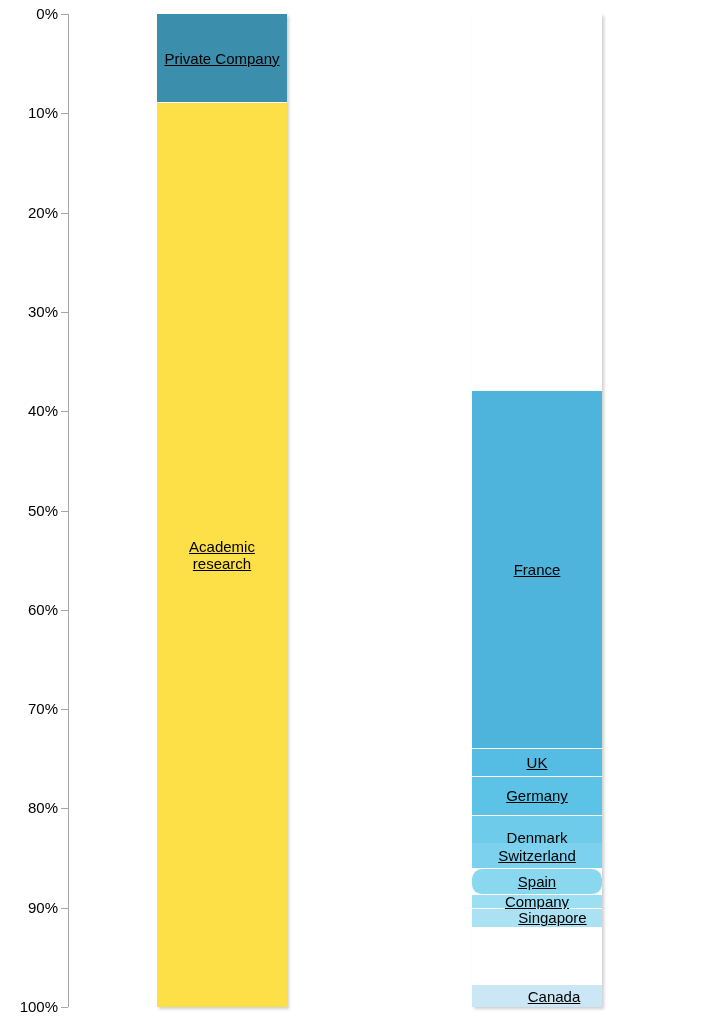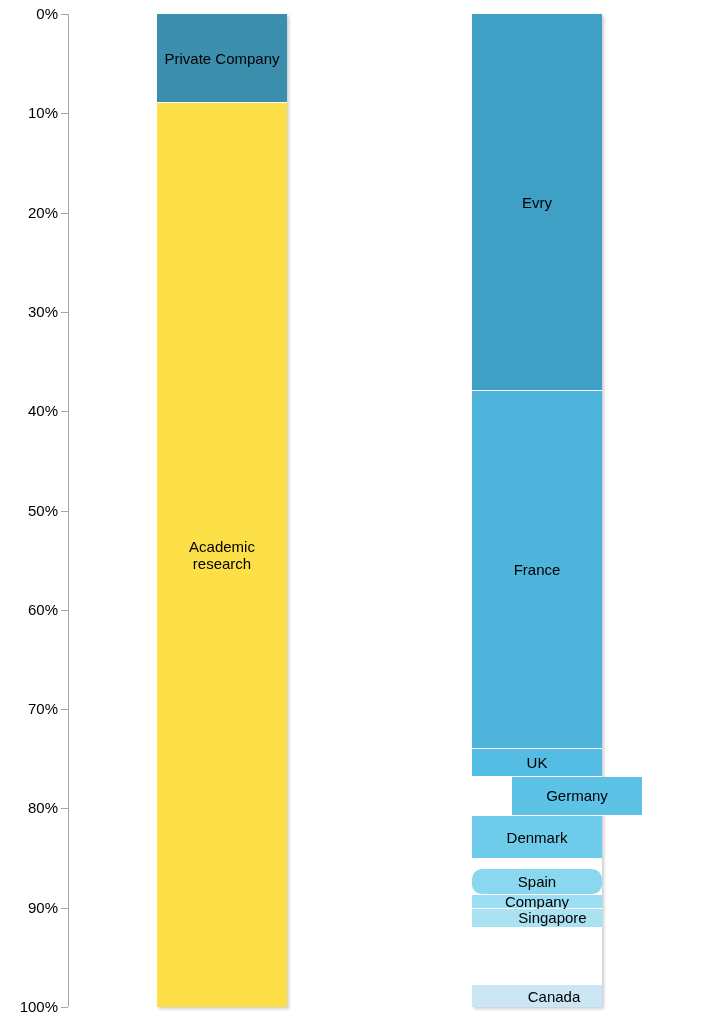--- a/index.html
+++ b/index.html
@@ -63,20 +63,21 @@
   .segment {
     position: absolute;
     left: 0;
     width: 100%;
     box-sizing: border-box;
     border-bottom: 1px solid #ffffff;
     display: flex;
     align-items: center;
     justify-content: center;
     overflow: visible;
+    text-decoration: underline;
   }
   .segment:last-child { border-bottom: none; }
 
   .seg-label {
     color: #000000;
     font-size: 15px;
     line-height: 17px;
     text-align: center;
     white-space: nowrap;
     font-family: "Liberation Sans", sans-serif;
@@ -120,34 +121,34 @@
       <div class="bar" style="left: 157px; top: 14px; width: 130px; height: 993px;">
         <div class="segment" title="Private Company" style="top: 0px; height: 89.37px; background: rgb(59, 143, 173);">
           <div class="seg-label" style="position: relative;">Private Company</div>
         </div>
         <div class="segment" title="Academic research" style="top: 89.37px; height: 903.63px; background: #fde047;">
           <div class="seg-label two-line" style="width: 95px;">Academic research</div>
         </div>
       </div>
       <div class="bar-shadow" style="left: 472px; top: 14px; width: 130px; height: 993px;"></div>
       <div class="bar" style="left: 472px; top: 14px; width: 130px; height: 993px;">
-        <div class="segment" title="Evry" style="top: 0px; height: 377.34px; background: rgb(63, 160, 198);">
-          <div class="seg-label">Evry</div>
-        </div>
         <div class="segment" title="UK" style="top: 734.82px; height: 27.804px; background: rgb(85, 188, 227);">
           <div class="seg-label">UK</div>
         </div>
         <div class="segment" title="France" style="top: 377.34px; height: 357.48px; background: rgb(79, 180, 220);">
           <div class="seg-label">France</div>
         </div>
-        <div class="segment" title="Germany" style="top: 762.624px; height: 39.72px; background: rgb(92, 194, 230); margin-left: 40px;">
+        <div class="segment" title="Germany" style="top: 762.624px; height: 39.72px; background: rgb(92, 194, 230);">
           <div class="seg-label">Germany</div>
         </div>
         <div class="segment" title="Denmark" style="top: 802.344px; height: 43px; background: rgb(110, 203, 234);">
           <div class="seg-label">Denmark</div>
+        </div>
+        <div class="segment" title="Switzerland" style="top: 829.155px; height: 25.818px; background: rgb(124, 210, 238);">
+          <div class="seg-label">Switzerland</div>
         </div>
         <div class="segment" title="Spain" style="top: 854.973px; height: 25.818px; background: rgb(138, 216, 240); border-radius: 10px;">
           <div class="seg-label">Spain</div>
         </div>
         <div class="segment" title="Sweden" style="top: 880.791px; height: 13.902px; background: rgb(156, 222, 242);">
           <div class="seg-label">Company</div>
         </div>
         <div class="segment" title="Singapore" style="top: 894.693px; height: 18.867px; background: rgb(171, 226, 243); padding-left: 31px;">
           <div class="seg-label">Singapore</div>
         </div>

